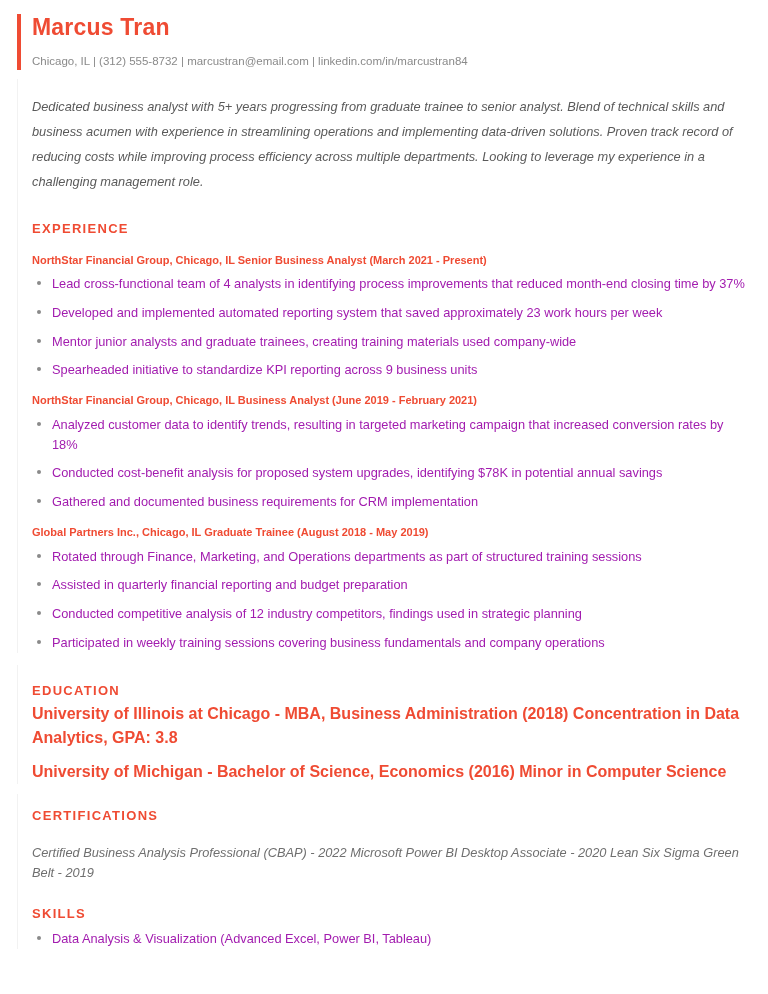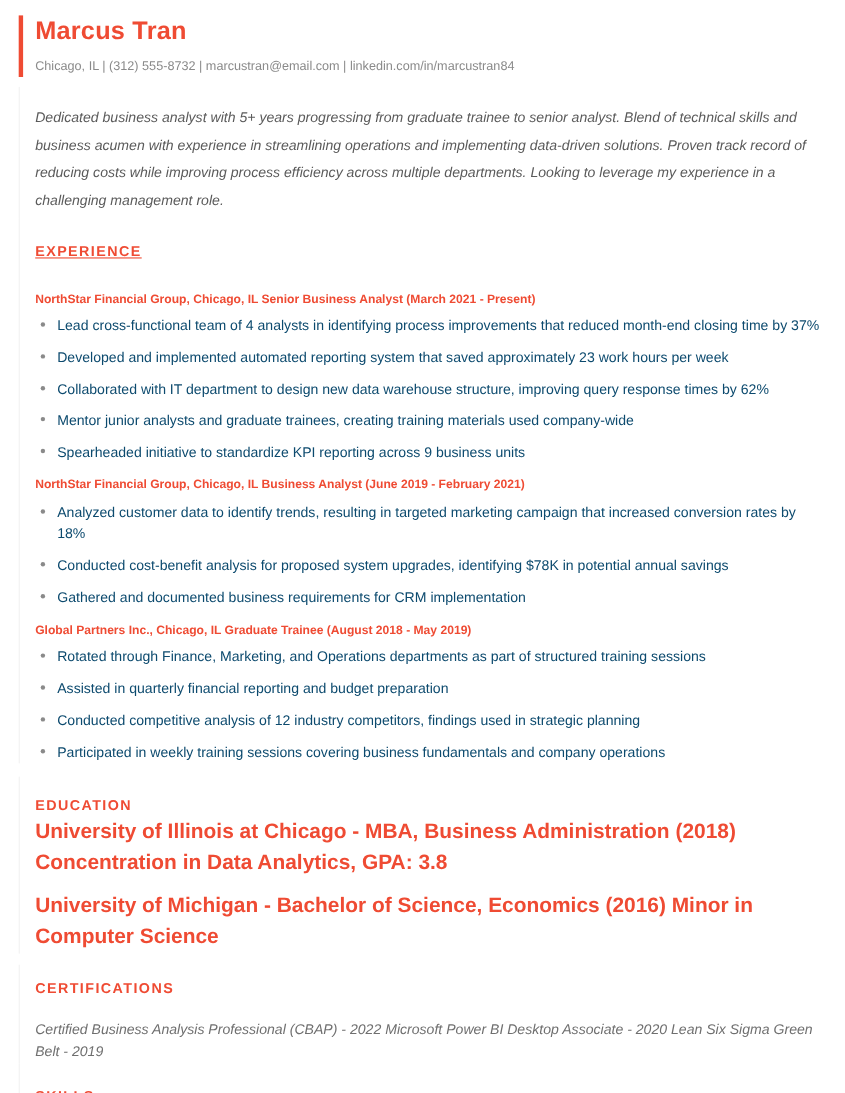--- a/index.html
+++ b/index.html
@@ -82,78 +82,78 @@
     font-size: 12.8px;
     line-height: 1.95;
     color: #5a5a5a;
     margin: 0;
     text-align: left;
     font-style: italic;
   }
 
   
   .experience-block { padding-top: 22px; }
-  .experience-block .section-title { margin-bottom: 28px; text-decoration: underline; }
+  .experience-block .section-title { margin-bottom: 16px; }
   .job { margin-bottom: 2px; }
   .job-title {
     font-size: 11px;
     font-weight: bold;
     color: #ef4b33;
     line-height: 1.5;
     margin: 0 0 6px 0;
   }
   ul.bullets {
     list-style: none;
     margin: 0 0 12px 0;
     padding: 0;
   }
   ul.bullets li {
     position: relative;
     font-size: 12.8px;
     line-height: 1.55;
-    color: #0c4a6e;
+    color: #a21caf;
     padding-left: 20px;
     margin-bottom: 9px;
   }
   ul.bullets li::before {
     content: "";
     position: absolute;
     left: 5px;
     top: 7px;
     width: 4px;
     height: 4px;
     border-radius: 50%;
     background: #8a8a8a;
   }
 
   
   .education-block { padding-top: 18px; }
   .education-block .section-title { margin-bottom: 4px; }
   .edu-entry {
-    font-size: 19px;
+    font-size: 16px;
     font-weight: bold;
     color: #ef4b33;
     line-height: 1.5;
     margin: 0 0 10px 0;
   }
 
   
   .certifications-block { padding-top: 14px; }
   .certifications-block .section-title { margin-bottom: 20px; }
   .cert-text {
     font-size: 12.8px;
     font-style: italic;
     color: #6f6f6f;
     line-height: 1.6;
     margin: 0;
   }
 
   
   .skills-block { padding-top: 22px; }
-  .skills-block .section-title { margin-bottom: 28px; text-decoration: underline; }
+  .skills-block .section-title { margin-bottom: 8px; }
   .skills-block ul.bullets li { margin-bottom: 12px; }
 </style>
 </head>
 <body>
 
 <div class="page">
 
   <div class="header">
     <div class="header-accent"></div>
     <h1 class="name">Marcus Tran</h1>
@@ -167,21 +167,20 @@
 
   <div class="section experience-block">
     <div class="section-rule"></div>
     <h2 class="section-title">EXPERIENCE</h2>
 
     <div class="job">
       <p class="job-title">NorthStar Financial Group, Chicago, IL Senior Business Analyst (March 2021 - Present)</p>
       <ul class="bullets">
         <li>Lead cross-functional team of 4 analysts in identifying process improvements that reduced month-end closing time by 37%</li>
         <li>Developed and implemented automated reporting system that saved approximately 23 work hours per week</li>
-        <li>Collaborated with IT department to design new data warehouse structure, improving query response times by 62%</li>
         <li>Mentor junior analysts and graduate trainees, creating training materials used company-wide</li>
         <li>Spearheaded initiative to standardize KPI reporting across 9 business units</li>
       </ul>
     </div>
 
     <div class="job">
       <p class="job-title">NorthStar Financial Group, Chicago, IL Business Analyst (June 2019 - February 2021)</p>
       <ul class="bullets">
         <li>Analyzed customer data to identify trends, resulting in targeted marketing campaign that increased conversion rates by 18%</li>
         <li>Conducted cost-benefit analysis for proposed system upgrades, identifying $78K in potential annual savings</li>

